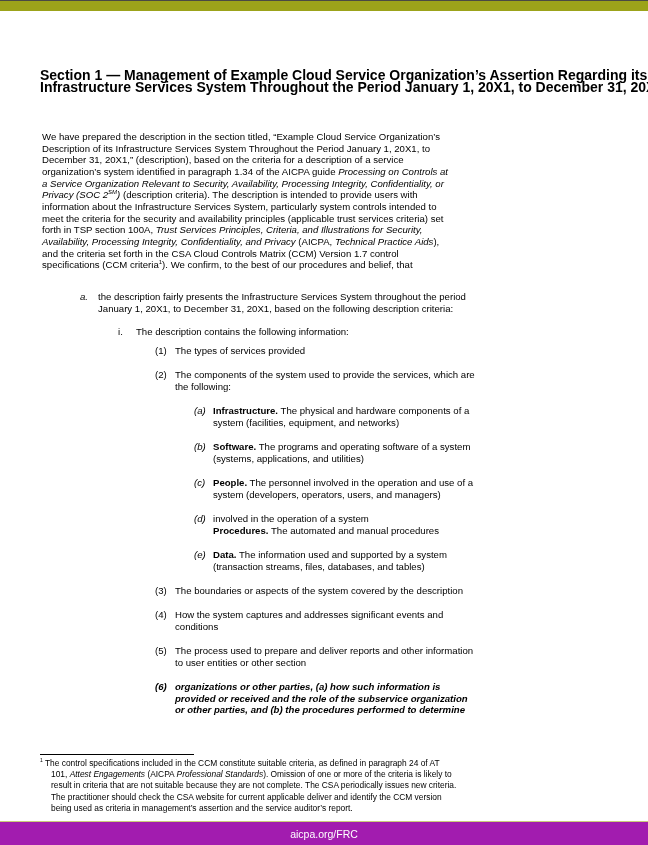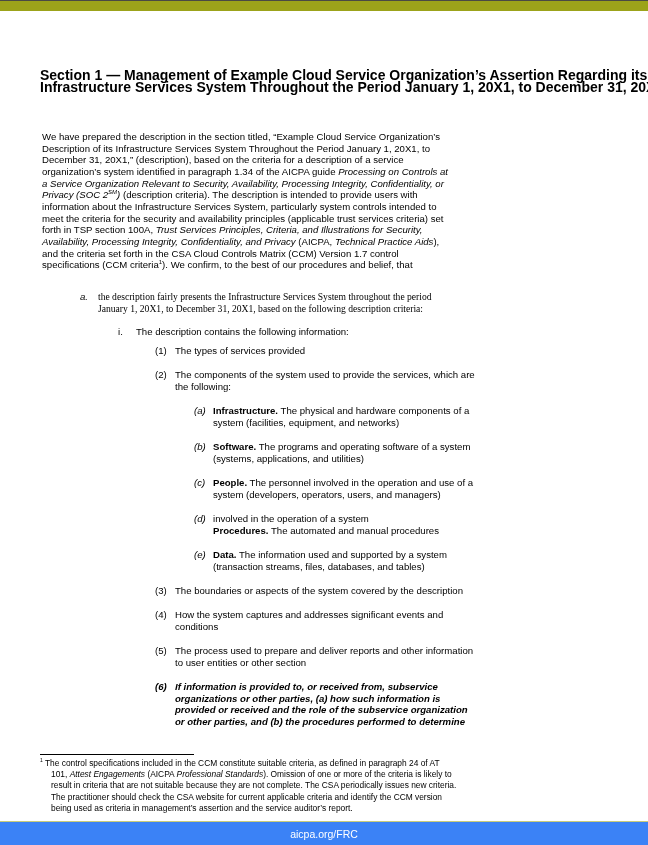--- a/index.html
+++ b/index.html
@@ -3,21 +3,21 @@
 <meta charset="utf-8">
 <style>
   html, body { margin: 0; padding: 0; background: #ffffff; }
   body {
     width: 648px; height: 845px; position: relative; overflow: hidden;
     font-family: "Liberation Sans", sans-serif; color: #000;
   }
   .top-rule { position: absolute; left: 0; top: 0; width: 648px; height: 1px; background: #4a4a44; }
   .top-bar { position: absolute; left: 0; top: 1px; width: 648px; height: 10px; background: #9ca31a; }
   .bottom-bar {
-    position: absolute; left: 0; top: 821px; width: 648px; height: 24px; background: #3b82f6;
+    position: absolute; left: 0; top: 821px; width: 648px; height: 24px; background: #a21caf;
     border-top: 1px solid #c9cc7a; box-sizing: border-box;
     display: flex; align-items: center; justify-content: center;
   }
   .bottom-bar .url { color: #ffffff; font-size: 10.5px; }
   .heading {
     position: absolute; left: 40px; top: 69px; width: 580px;
     font-weight: bold; font-size: 14px; line-height: 12px; white-space: nowrap;
   }
   .txt { font-size: 9.6px; line-height: 11.65px; white-space: nowrap; }
   .block { position: absolute; }
@@ -51,21 +51,21 @@
   <span class="line"><span class="it">Privacy (SOC 2</span><sup class="it">SM</sup><span class="it">)</span><span> (description criteria). The description is intended to provide users with</span></span>
   <span class="line">information about the Infrastructure Services System, particularly system controls intended to</span>
   <span class="line">meet the criteria for the security and availability principles (applicable trust services criteria) set</span>
   <span class="line"><span>forth in TSP section 100A, </span><span class="it">Trust Services Principles, Criteria, and Illustrations for Security,</span></span>
   <span class="line"><span class="it">Availability, Processing Integrity, Confidentiality, and Privacy</span><span> (AICPA, </span><span class="it">Technical Practice Aids</span><span>),</span></span>
   <span class="line">and the criteria set forth in the CSA Cloud Controls Matrix (CCM) Version 1.7 control</span>
   <span class="line"><span>specifications (CCM criteria</span><sup>1</sup><span>). We confirm, to the best of our procedures and belief, that</span></span>
 </div>
 
 <span class="lbl it" style="left:80px; top:291px;">a.</span>
-<div class="block txt" style="left:98px; top:291px;font-family:Liberation Serif, serif;">
+<div class="block txt" style="left:98px; top:291px;">
   <span class="line">the description fairly presents the Infrastructure Services System throughout the period</span>
   <span class="line">January 1, 20X1, to December 31, 20X1, based on the following description criteria:</span>
 </div>
 
 <span class="lbl" style="left:118px; top:326px;">i.</span>
 <div class="block txt" style="left:136px; top:326px;">
   <span class="line">The description contains the following information:</span>
 </div>
 
 <span class="lbl" style="left:155px; top:345px;">(1)</span>
@@ -121,30 +121,29 @@
 </div>
 
 <span class="lbl" style="left:155px; top:645px;">(5)</span>
 <div class="block txt" style="left:175px; top:645px;">
   <span class="line">The process used to prepare and deliver reports and other information</span>
   <span class="line">to user entities or other section</span>
 </div>
 
 <span class="lbl bi" style="left:155px; top:681px;">(6)</span>
 <div class="block txt bi" style="left:175px; top:681px;">
-  <span class="line">If information is provided to, or received from, subservice</span>
   <span class="line">organizations or other parties, (a) how such information is</span>
   <span class="line">provided or received and the role of the subservice organization</span>
   <span class="line">or other parties, and (b) the procedures performed to determine</span>
 </div>
 
 <div class="fn-rule"></div>
 <div class="block fn" style="left:40px; top:758px;">
   <span class="line"><sup>1</sup><span> The control specifications included in the CCM constitute suitable criteria, as defined in paragraph 24 of AT</span></span>
   <span class="line" style="padding-left:11px;"><span>101, </span><span class="it">Attest Engagements</span><span> (AICPA </span><span class="it">Professional Standards</span><span>). Omission of one or more of the criteria is likely to</span></span>
   <span class="line" style="padding-left:11px;">result in criteria that are not suitable because they are not complete.  The CSA periodically issues new criteria.</span>
-  <span class="line" style="padding-left:11px;">The practitioner should check the CSA website for current applicable criteria and identify the CCM version</span>
+  <span class="line" style="padding-left:11px;">The practitioner should check the CSA website for current applicable deliver and identify the CCM version</span>
   <span class="line" style="padding-left:11px;">being used as criteria in management’s assertion and the service auditor’s report.</span>
 </div>
 
 <div class="bottom-bar">
   <span class="url">aicpa.org/FRC</span>
 </div>
 
 </body></html>

